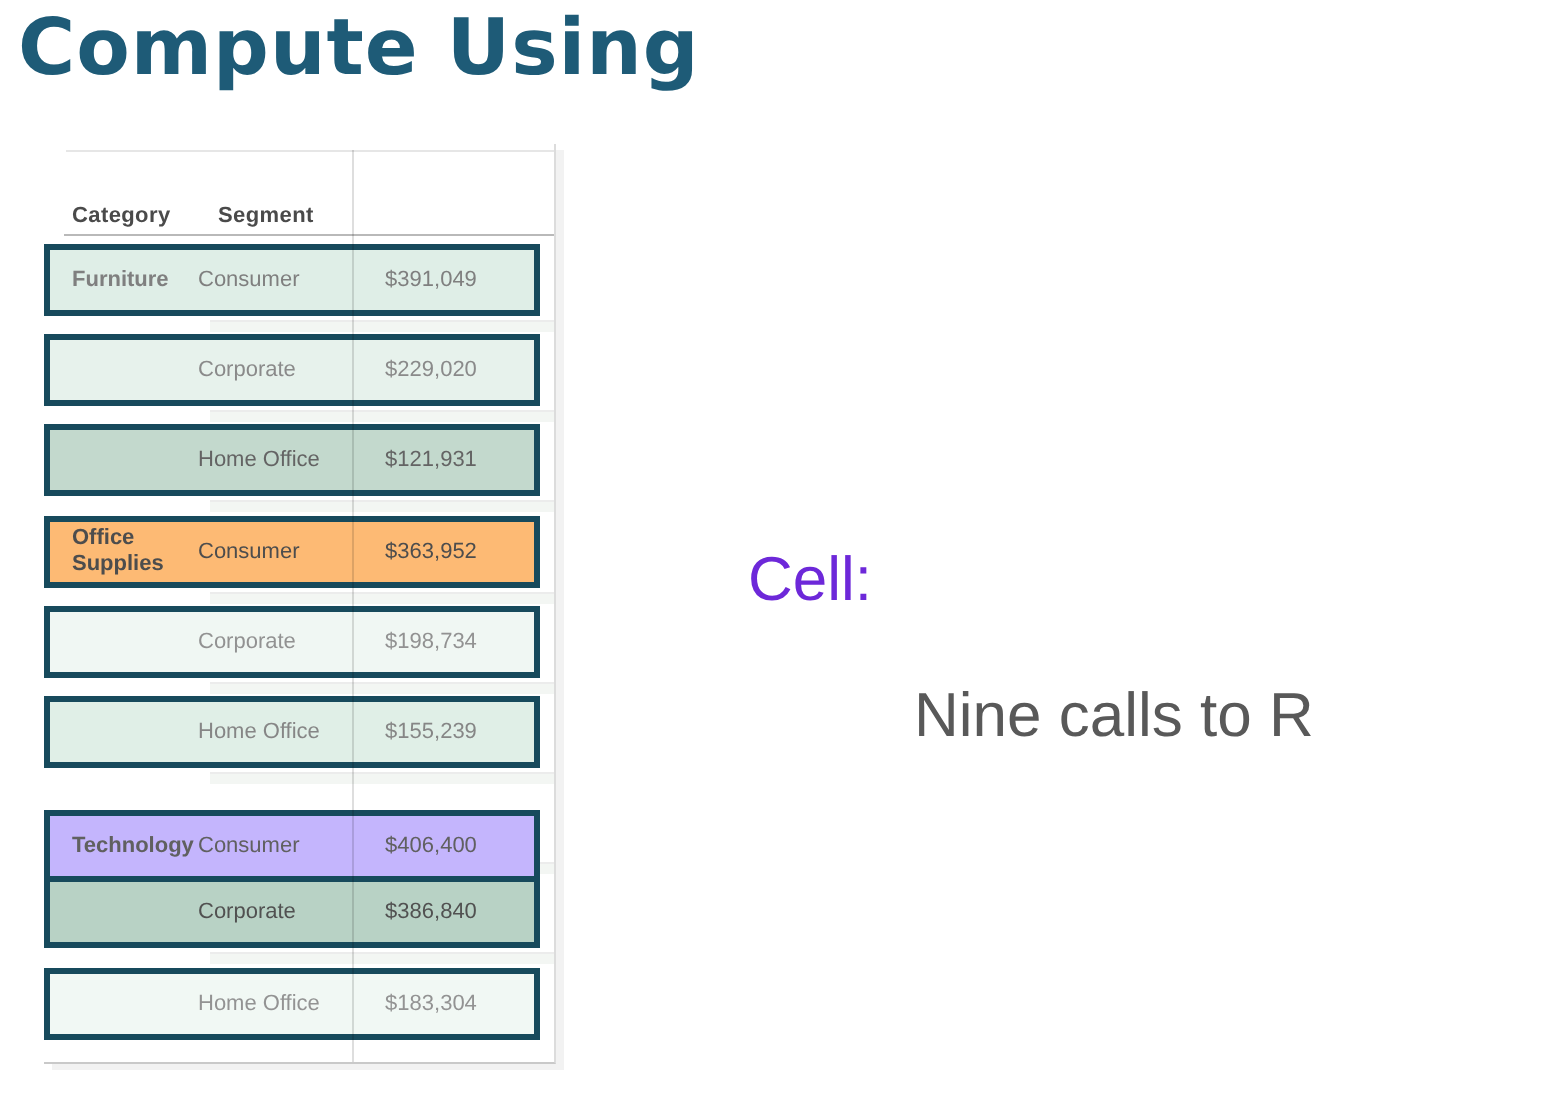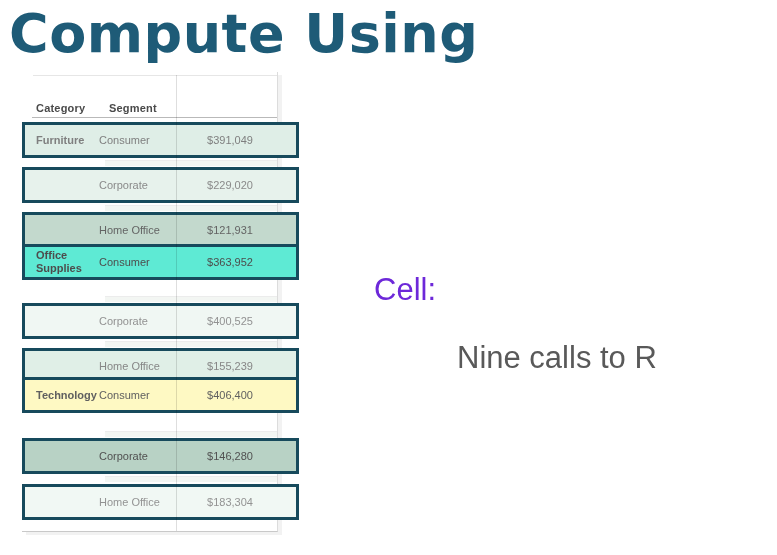--- a/index.html
+++ b/index.html
@@ -14,21 +14,21 @@
     height: 555px;
     background: #ffffff;
     overflow: hidden;
   }
   .slide-title {
     position: absolute;
     left: 9px;
     top: 2px;
     font-family: "DejaVu Sans", "Liberation Sans", sans-serif;
     font-weight: 900;
-    font-size: 54px;
+    font-size: 39px;
     letter-spacing: 0.5px;
     color: #1e5b77;
     white-space: nowrap;
   }
   
   .panel {
     position: absolute;
     left: 22px;
     top: 72px;
     width: 255px;
@@ -79,21 +79,21 @@
     left: 83px;
     right: 0;
     height: 5px;
     background: #f3f6f3;
     border-top: 1px solid #ececec;
   }
   
   .hrow {
     position: absolute;
     left: 0;
-    width: 277px;
+    width: 248px;
     height: 36px;
     box-sizing: border-box;
     border: 3px solid #174a5c;
     display: flex;
     align-items: center;
     font-size: 11px;
     z-index: 1;
   }
   .cell { box-sizing: border-box; }
   .cell.cat {
@@ -163,44 +163,44 @@
     <div class="hrow" style="top:95px;background:#e7f2ec;color:#8a8a8a">
       <div class="cell cat"></div>
       <div class="cell seg">Corporate</div>
       <div class="cell val">$229,020</div>
     </div>
     <div class="hrow" style="top:140px;background:#c3d9cd;color:#646464">
       <div class="cell cat"></div>
       <div class="cell seg">Home Office</div>
       <div class="cell val">$121,931</div>
     </div>
-    <div class="hrow" style="top:172px;background:#5eead4;color:#4d4d4d">
+    <div class="hrow" style="top:186px;background:#fdba74;color:#4d4d4d">
       <div class="cell cat">Office Supplies</div>
       <div class="cell seg">Consumer</div>
       <div class="cell val">$363,952</div>
     </div>
     <div class="hrow" style="top:231px;background:#f0f7f3;color:#929292">
       <div class="cell cat"></div>
       <div class="cell seg">Corporate</div>
-      <div class="cell val">$400,525</div>
+      <div class="cell val">$198,734</div>
     </div>
     <div class="hrow" style="top:276px;background:#e0efe7;color:#868686">
       <div class="cell cat"></div>
       <div class="cell seg">Home Office</div>
       <div class="cell val">$155,239</div>
     </div>
-    <div class="hrow" style="top:305px;background:#fef9c3;color:#606060">
+    <div class="hrow" style="top:333px;background:#c4b5fd;color:#606060">
       <div class="cell cat">Technology</div>
       <div class="cell seg">Consumer</div>
       <div class="cell val">$406,400</div>
     </div>
     <div class="hrow" style="top:366px;background:#b8d2c5;color:#515151">
       <div class="cell cat"></div>
       <div class="cell seg">Corporate</div>
-      <div class="cell val">$146,280</div>
+      <div class="cell val">$386,840</div>
     </div>
     <div class="hrow" style="top:412px;background:#f1f8f4;color:#939393">
       <div class="cell cat"></div>
       <div class="cell seg">Home Office</div>
       <div class="cell val">$183,304</div>
     </div>
   </div>
 
   <div class="note-label">Cell:</div>
   <div class="note-body">Nine calls to R</div>

